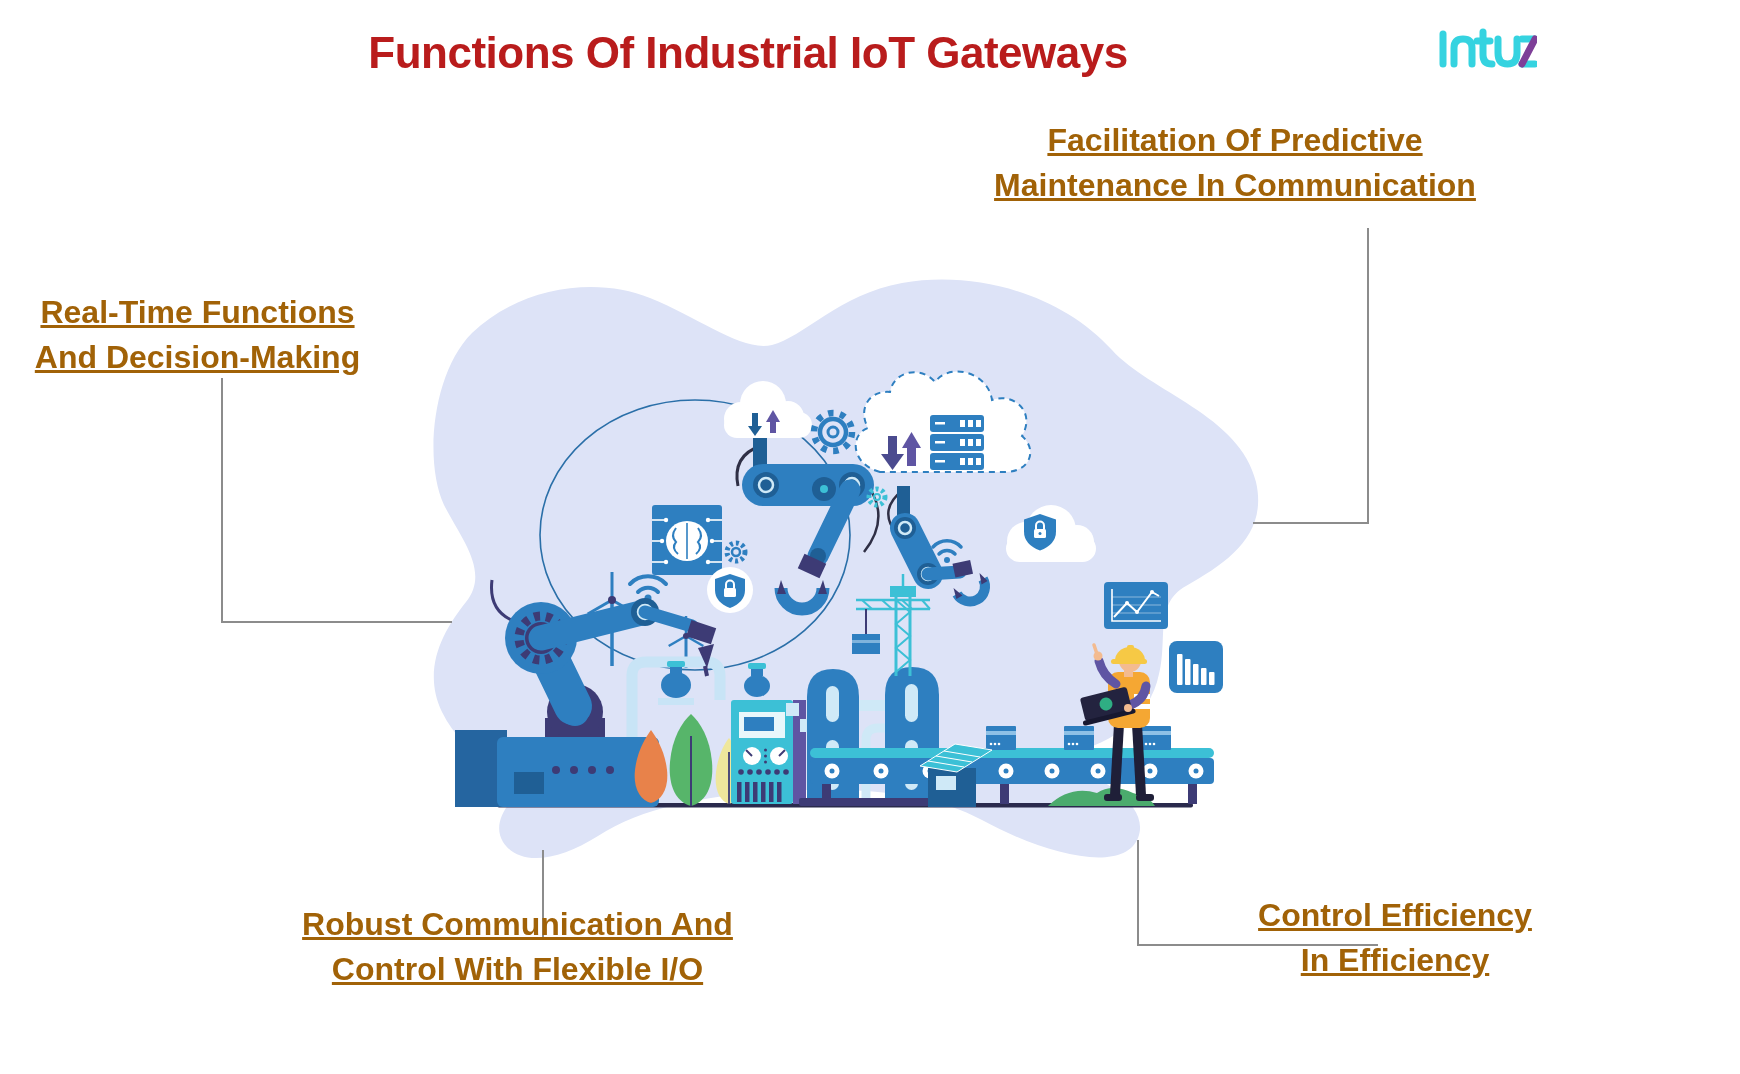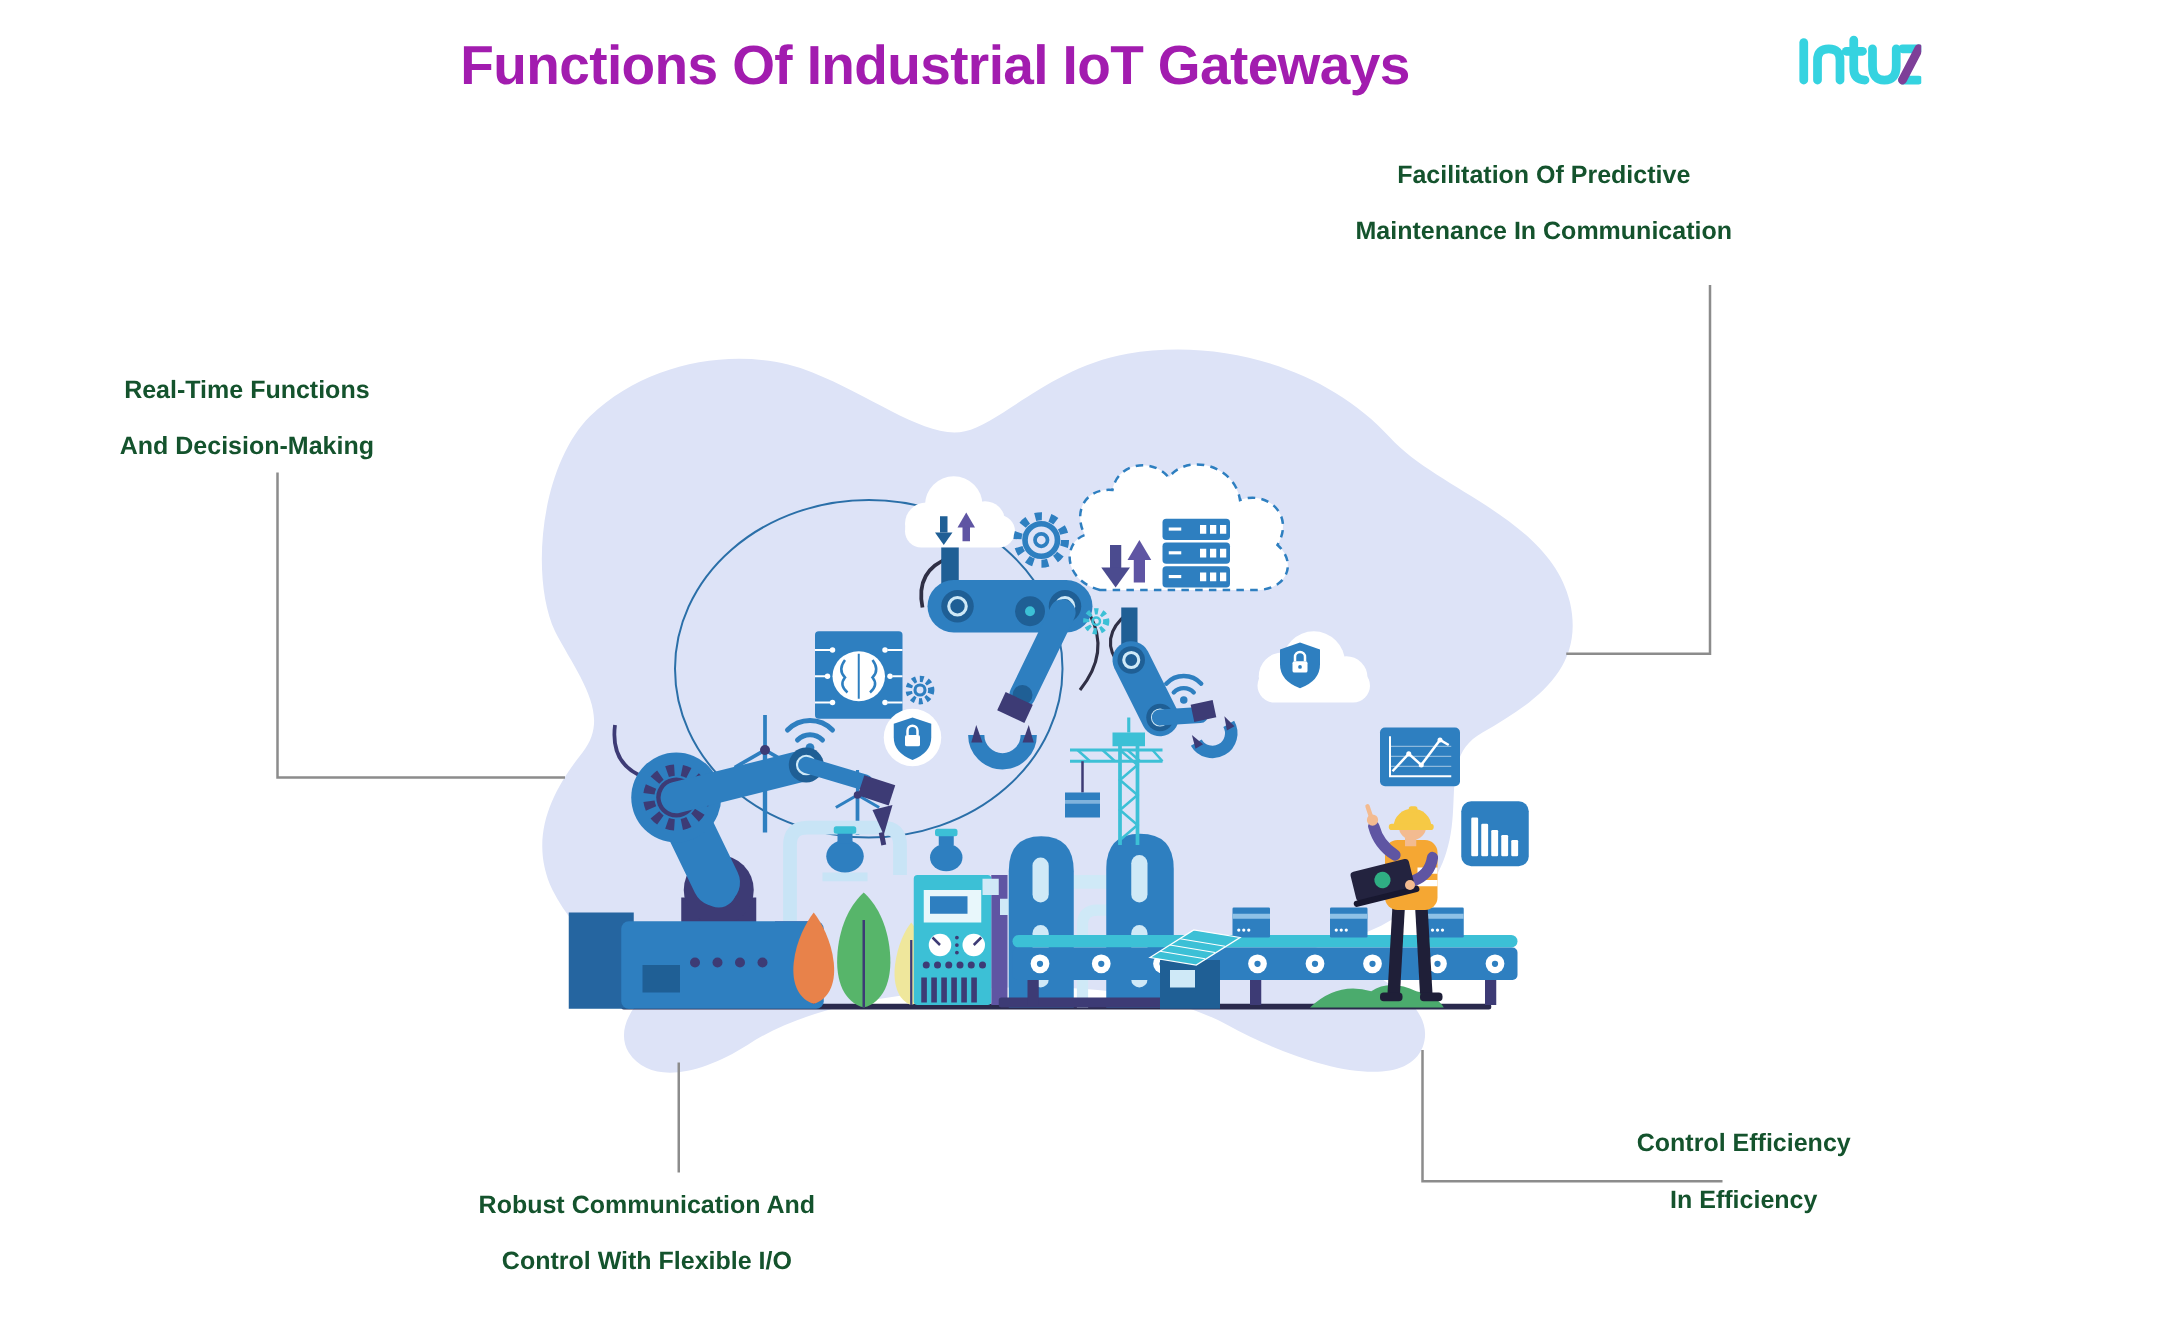--- a/index.html
+++ b/index.html
@@ -1,26 +1,26 @@
 <!DOCTYPE html>
 <html><head>
 <meta charset="utf-8">
 <style>
   html,body{margin:0;padding:0;background:#fff;}
   .page{position:relative;width:1740px;height:1074px;background:#ffffff;overflow:hidden;
         font-family:"Liberation Sans","DejaVu Sans",sans-serif;}
   .title{position:absolute;top:28px;left:348px;width:800px;margin:0;text-align:center;
-         font-size:44px;font-weight:700;color:#a21caf;letter-spacing:-0.5px;}
+         font-size:44px;font-weight:700;color:#b91c1c;letter-spacing:-0.5px;}
   .logo{position:absolute;top:22px;left:1437px;width:100px;height:54px;}
-  .label{position:absolute;font-weight:700;font-size:20px;line-height:45px;color:#14532d;
-         text-align:center;white-space:nowrap;}
+  .label{position:absolute;font-weight:700;font-size:32px;line-height:45px;color:#a16207;
+         text-align:center;white-space:nowrap;text-decoration:underline;}
   .label span{display:block;}
   .lbl-top-right{top:118px;left:985px;width:500px;}
   .lbl-left{top:290px;left:15px;width:365px;}
-  .lbl-bottom-left{top:942px;left:265px;width:505px;text-align:center;}
+  .lbl-bottom-left{top:902px;left:265px;width:505px;text-align:center;}
   .lbl-bottom-right{top:893px;left:1230px;width:330px;}
   svg.scene{position:absolute;inset:0;}
 </style>
 </head>
 <body>
 
 <div class="page">
 
   <svg class="scene" viewBox="0 0 1740 1074">
 

